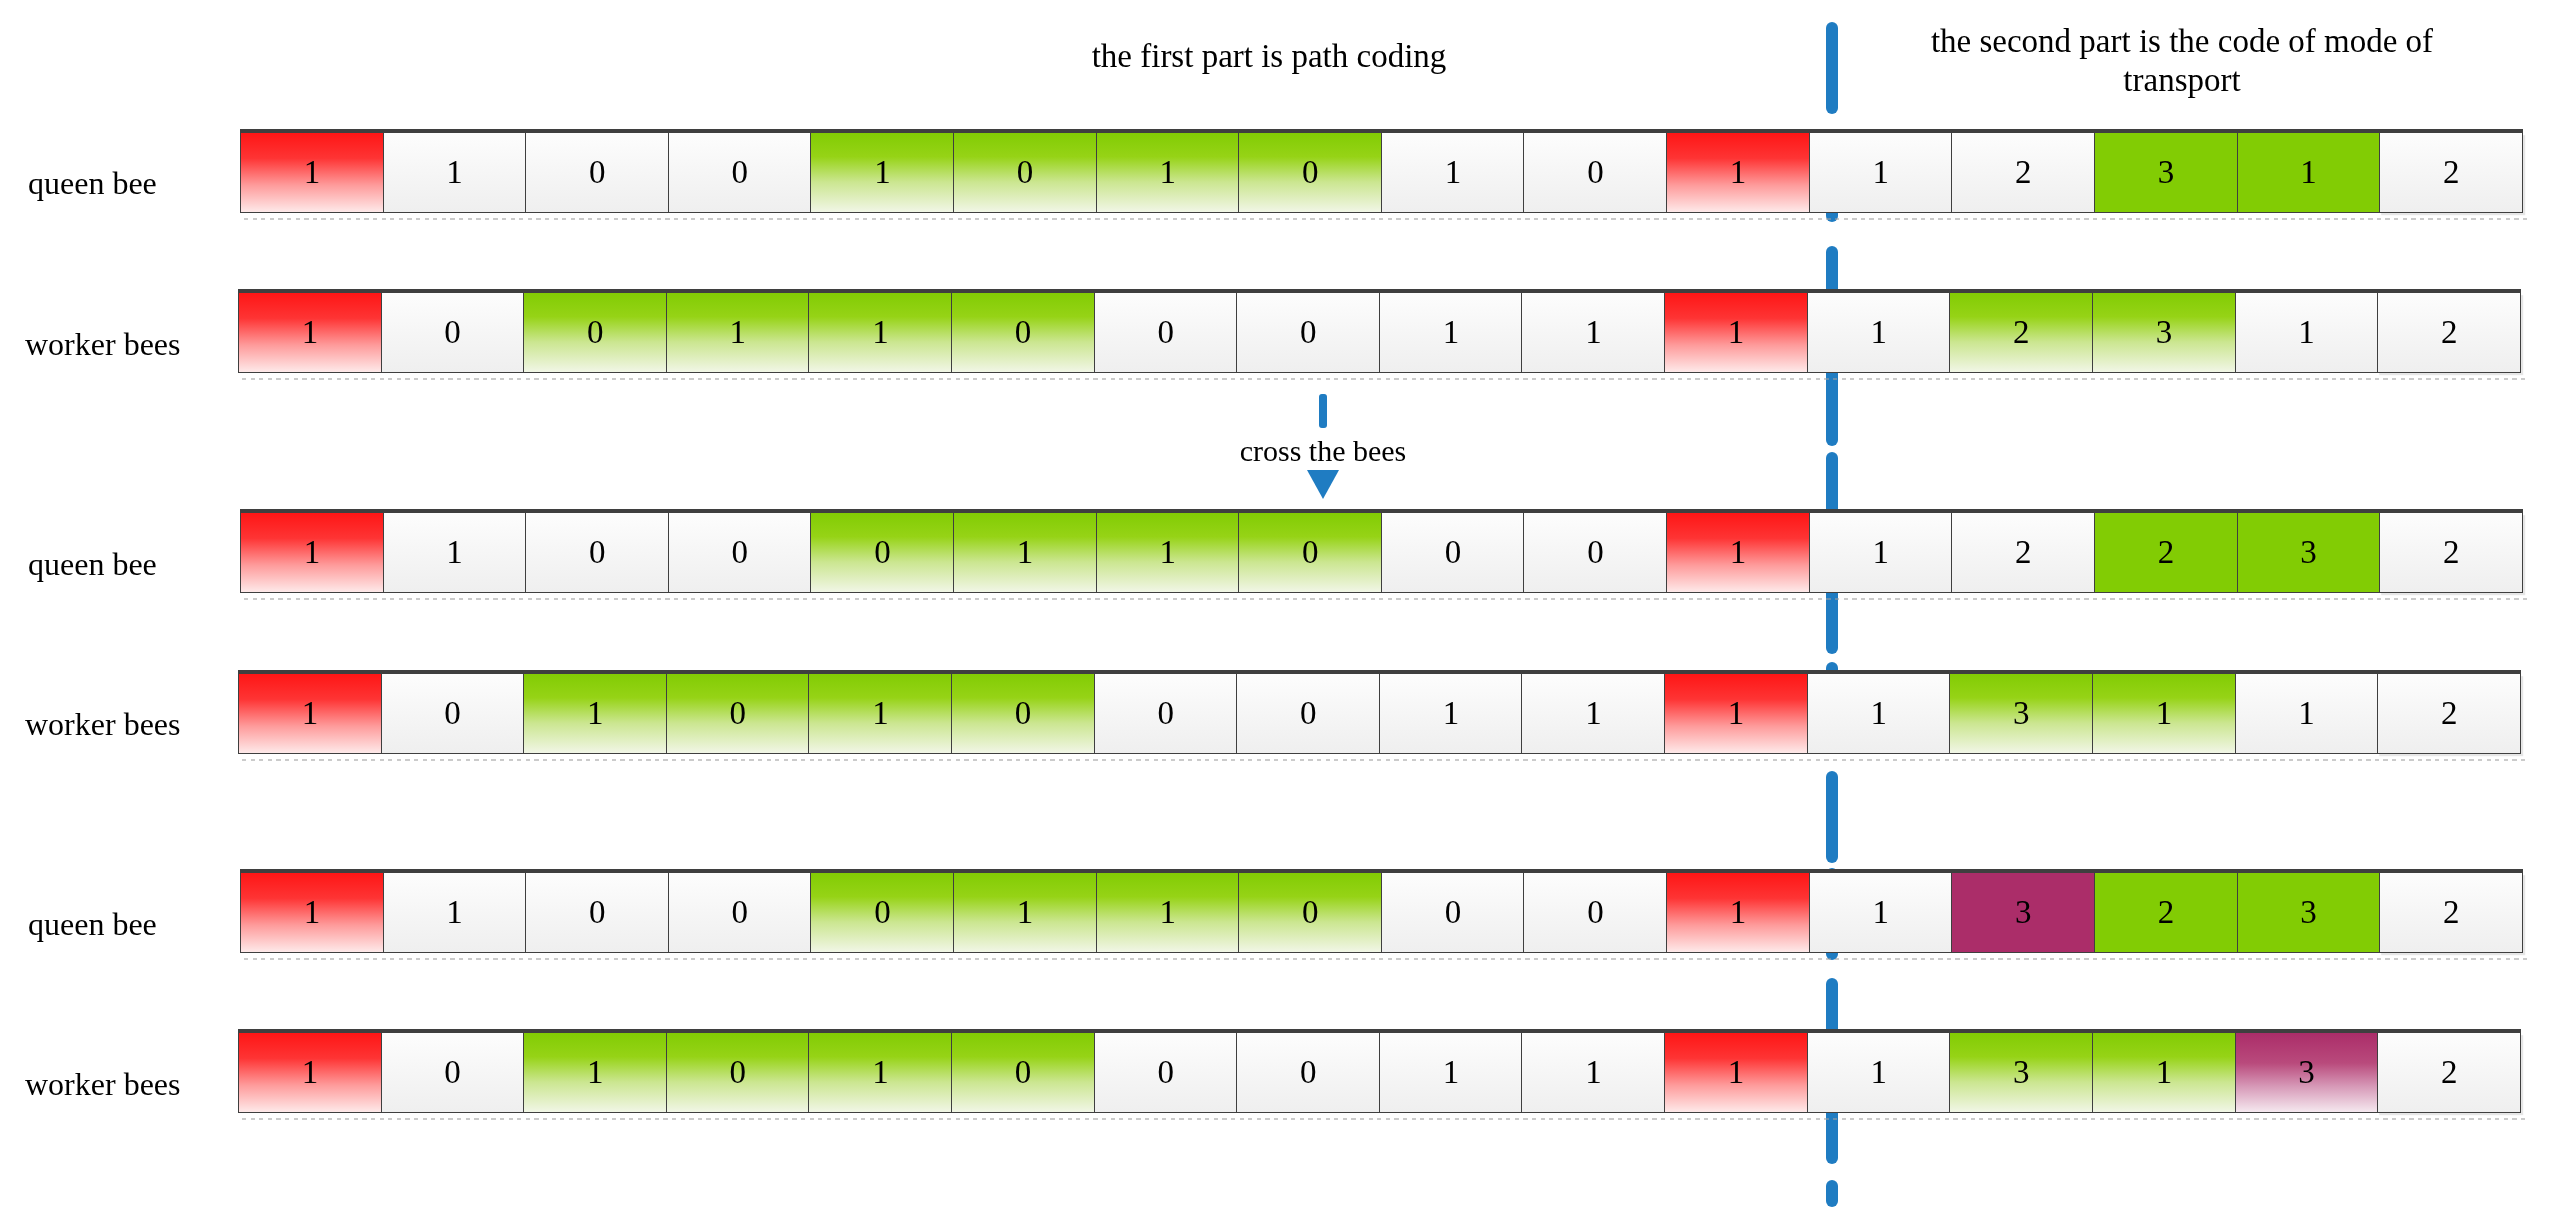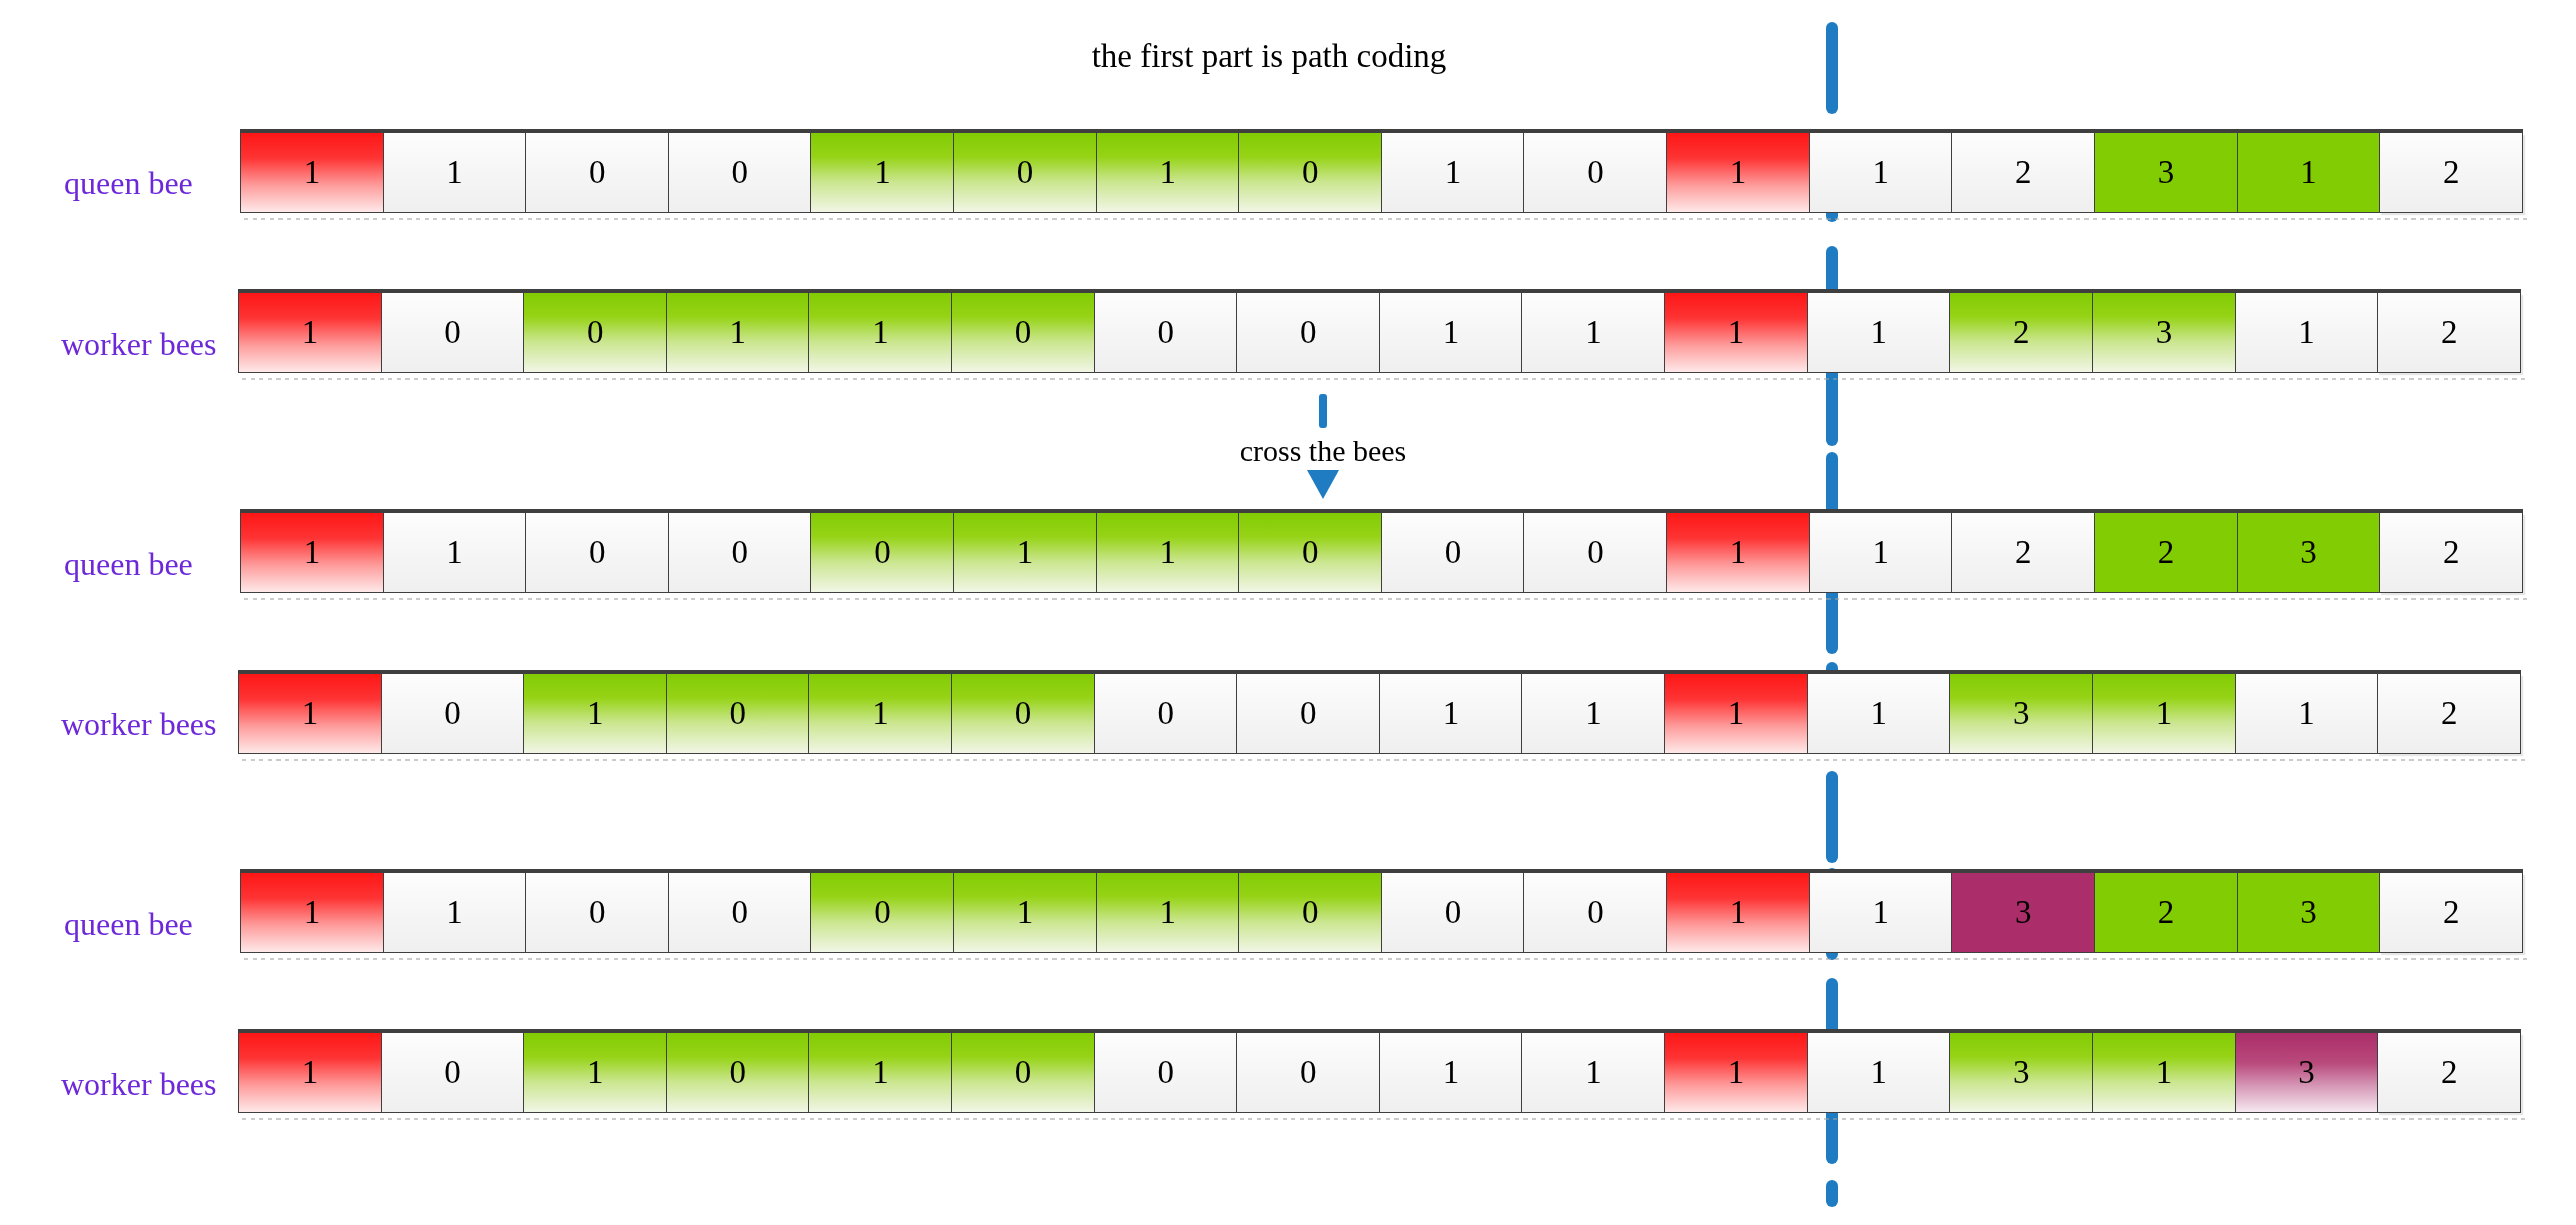--- a/index.html
+++ b/index.html
@@ -32,25 +32,24 @@
     line-height: 1.18;
     white-space: nowrap;
   }
   #title-first  { left: 790px; top: 37px;  width: 934px; }
   #title-second { left: 1868px; top: 21.6px;  width: 604px; white-space: normal; }
 
   
   .row-label {
     position: absolute;
     font-size: 32px;
-    color: #6d28d9;
+    color: #000000;
     text-align: left;
     white-space: nowrap;
     line-height: 1;
-    margin-left: 36px;
   }
 
   
   .chrom-row {
     position: absolute;
     height: 85px;
     display: flex;
     box-sizing: border-box;
     border-top: 4.3px solid #3f3f3f;
   }
@@ -143,20 +142,21 @@
     border-top: 29px solid #1f7cc2;
   }
 </style>
 </head>
 <body>
 
 <div id="stage">
 
   <div class="part-title" id="title-first">the first part is path coding</div>
 
+  <div class="part-title" id="title-second">the second part is the code of mode of transport</div>
 
   <div id="divider" style="background: none;">
       <div class="seg" style="top: 0px; height: 92px;"></div>
       <div class="seg" style="top: 108px; height: 92px;"></div>
       <div class="seg" style="top: 224px; height: 92px;"></div>
       <div class="seg" style="top: 332px; height: 92px;"></div>
       <div class="seg" style="top: 430px; height: 92px;"></div>
       <div class="seg" style="top: 540px; height: 92px;"></div>
       <div class="seg" style="top: 640px; height: 92px;"></div>
       <div class="seg" style="top: 749px; height: 92px;"></div>

